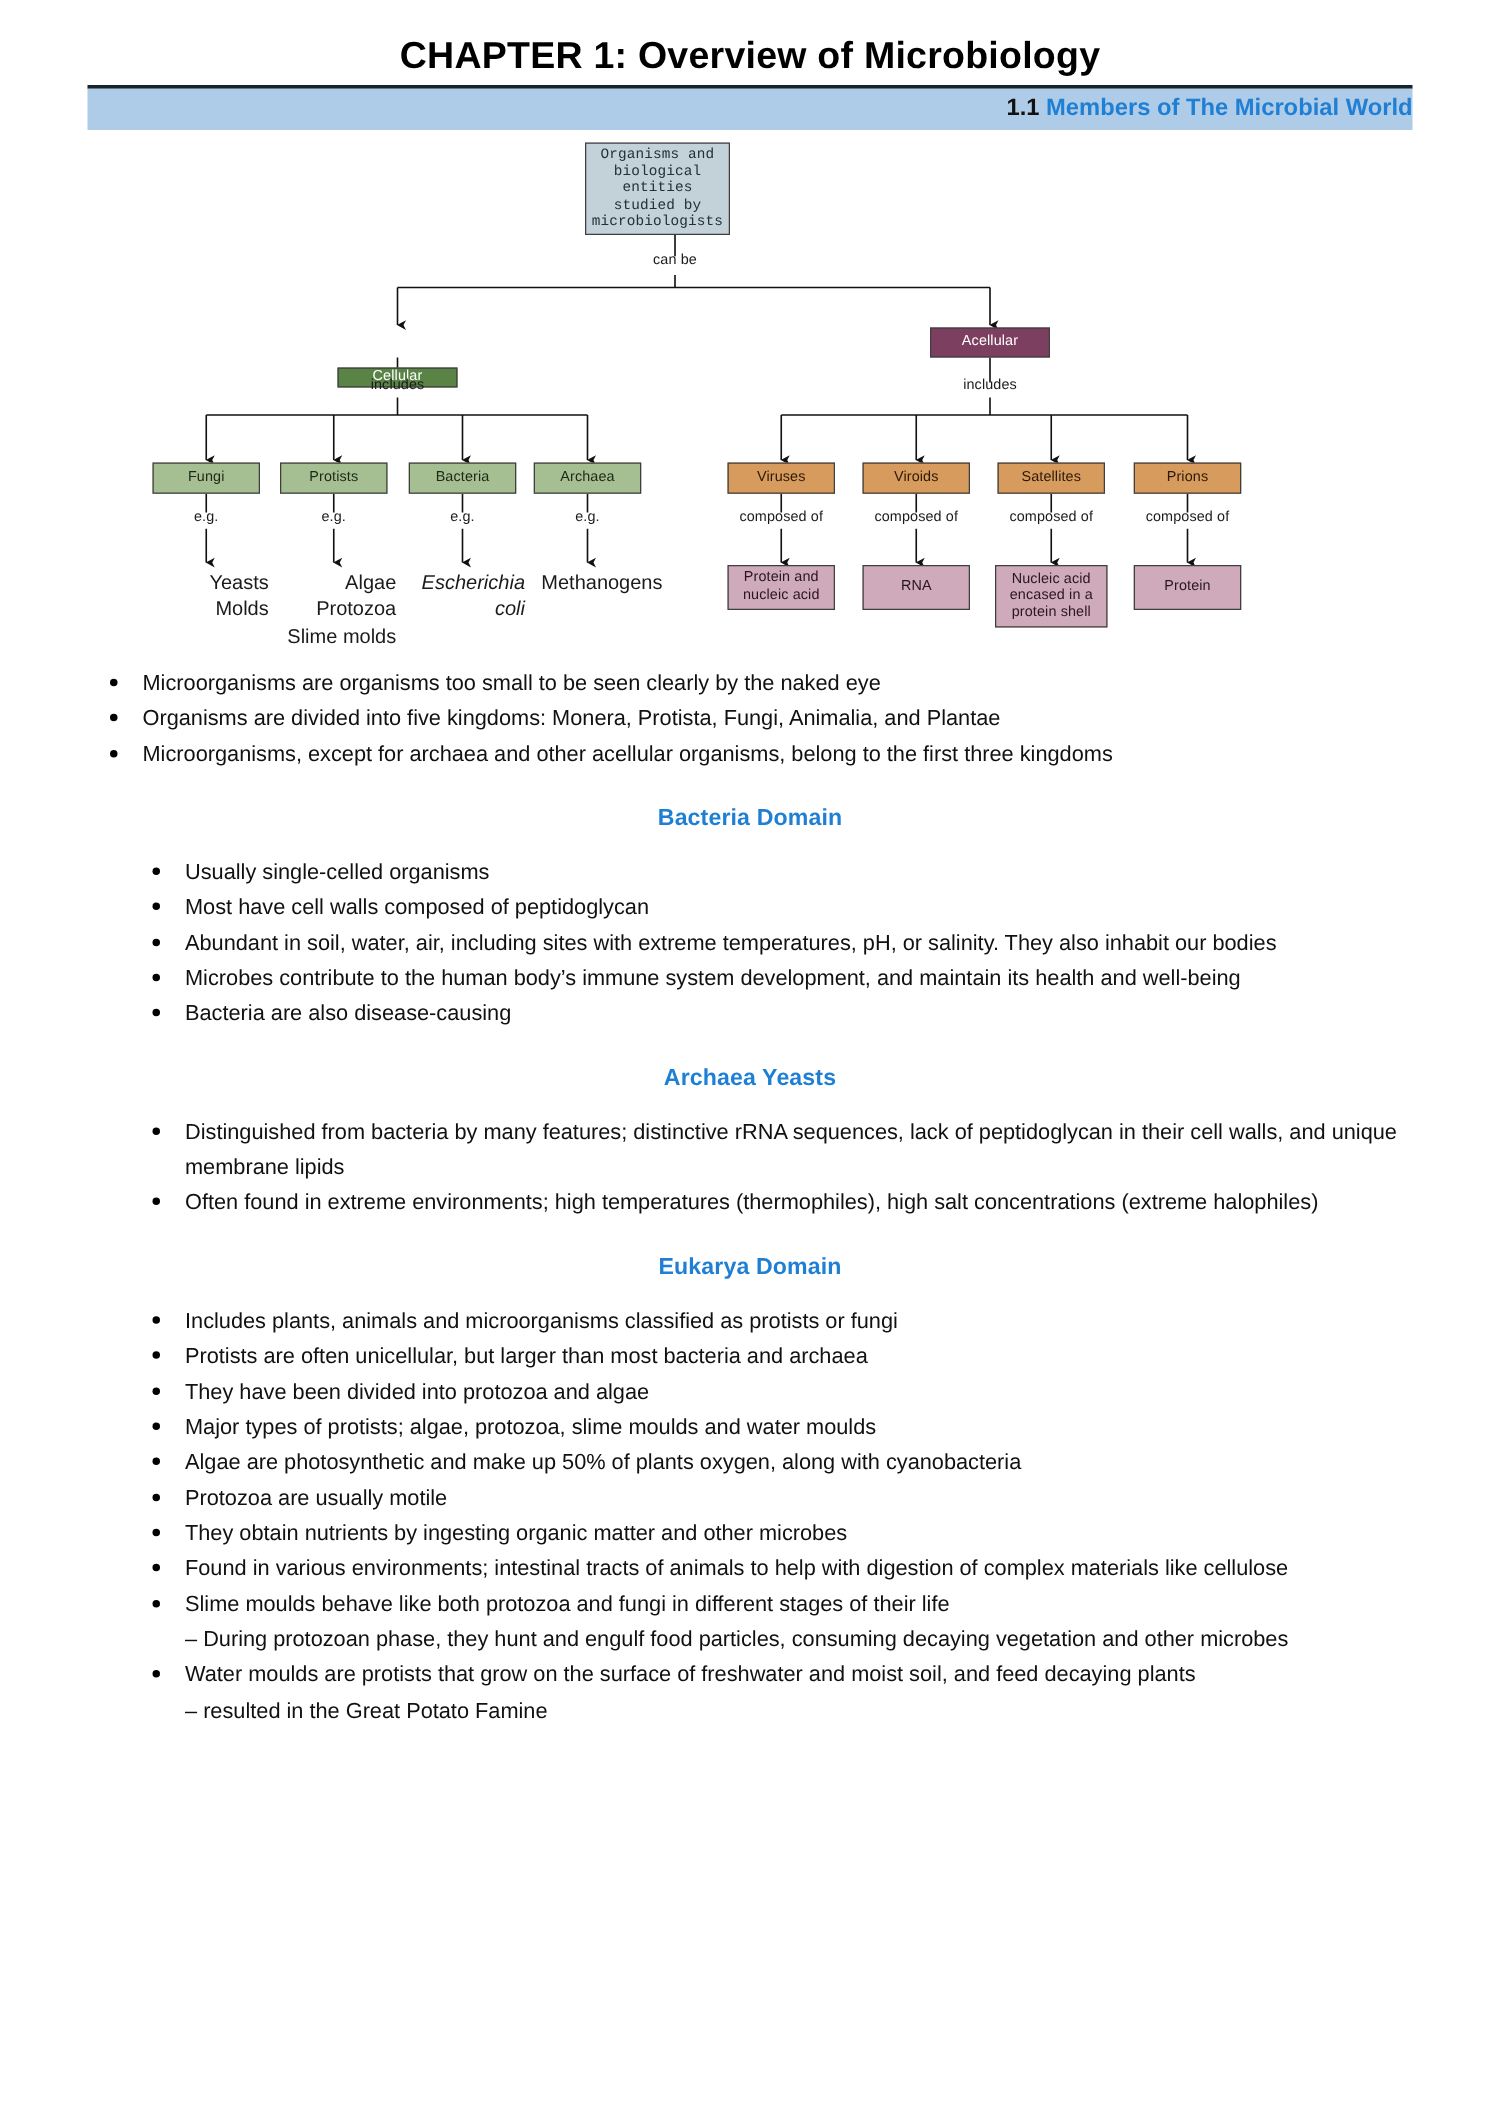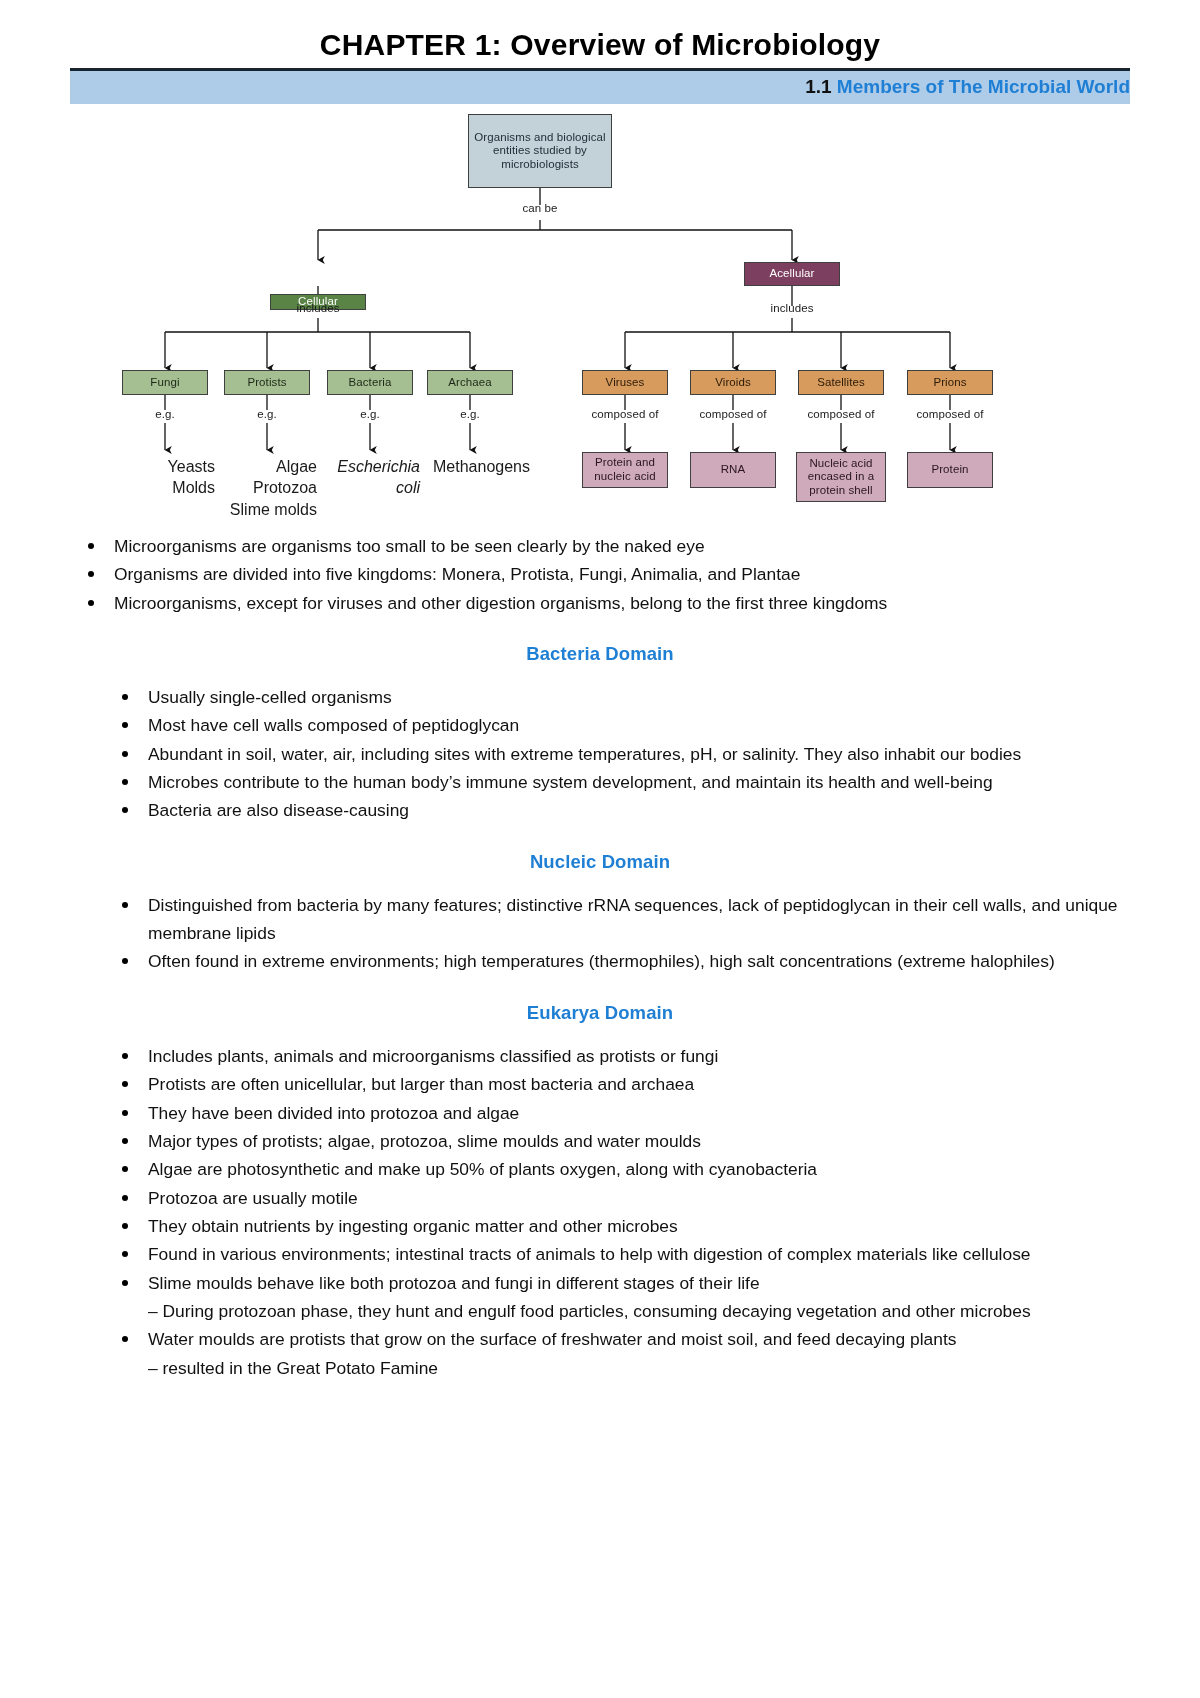--- a/index.html
+++ b/index.html
@@ -189,21 +189,21 @@
         <line x1="555" y1="313" x2="555" y2="340" marker-end="url(#ah)"></line>
         <line x1="663" y1="285" x2="663" y2="300"></line>
         <line x1="663" y1="313" x2="663" y2="340" marker-end="url(#ah)"></line>
         <line x1="771" y1="285" x2="771" y2="300"></line>
         <line x1="771" y1="313" x2="771" y2="340" marker-end="url(#ah)"></line>
         <line x1="880" y1="285" x2="880" y2="300"></line>
         <line x1="880" y1="313" x2="880" y2="340" marker-end="url(#ah)"></line>
       </g>
     </svg>
 
-    <div class="dbox box-root" style="left:398px; top:4px; width:144px; height:74px;">
+    <div class="dbox box-root" style="left:398px; top:4px; width:116px; height:74px;font-family:Liberation Mono, monospace;">
       <span>Organisms and biological entities studied by microbiologists</span>
     </div>
     <div class="dlabel" style="left:420px; top:92px; width:100px;">can be</div>
 
     <div class="dbox box-cellular" style="left:200px; top:152px; width:96px; height:16px;margin-top:32px;">
       <span>Cellular</span>
     </div>
     <div class="dlabel" style="left:198px; top:192px; width:100px;">includes</div>
 
     <div class="dbox box-acellular" style="left:674px; top:152px; width:96px; height:24px;justify-content:center;">
@@ -268,33 +268,33 @@
     <div class="dbox box-pink" style="left:837px; top:342px; width:86px; height:36px;">
       <span>Protein</span>
     </div>
   </div>
 
   <div class="body-wrap">
 
     <ul class="bl">
       <li>Microorganisms are organisms too small to be seen clearly by the naked eye</li>
       <li>Organisms are divided into five kingdoms: Monera, Protista, Fungi, Animalia, and Plantae</li>
-      <li>Microorganisms, except for viruses and other digestion organisms, belong to the first three kingdoms</li>
+      <li>Microorganisms, except for archaea and other acellular organisms, belong to the first three kingdoms</li>
     </ul>
 
     <h3 class="domain-head">Bacteria Domain</h3>
     <ul class="bl indent">
       <li>Usually single-celled organisms</li>
       <li>Most have cell walls composed of peptidoglycan</li>
       <li>Abundant in soil, water, air, including sites with extreme temperatures, pH, or salinity. They also inhabit our bodies</li>
       <li>Microbes contribute to the human body’s immune system development, and maintain its health and well-being</li>
       <li>Bacteria are also disease-causing</li>
     </ul>
 
-    <h3 class="domain-head">Nucleic Domain</h3>
+    <h3 class="domain-head">Archaea Yeasts</h3>
     <ul class="bl indent">
       <li>Distinguished from bacteria by many features; distinctive rRNA sequences, lack of peptidoglycan in their cell walls, and unique membrane lipids</li>
       <li>Often found in extreme environments; high temperatures (thermophiles), high salt concentrations (extreme halophiles)</li>
     </ul>
 
     <h3 class="domain-head">Eukarya Domain</h3>
     <ul class="bl indent">
       <li>Includes plants, animals and microorganisms classified as protists or fungi</li>
       <li>Protists are often unicellular, but larger than most bacteria and archaea</li>
       <li>They have been divided into protozoa and algae</li>

